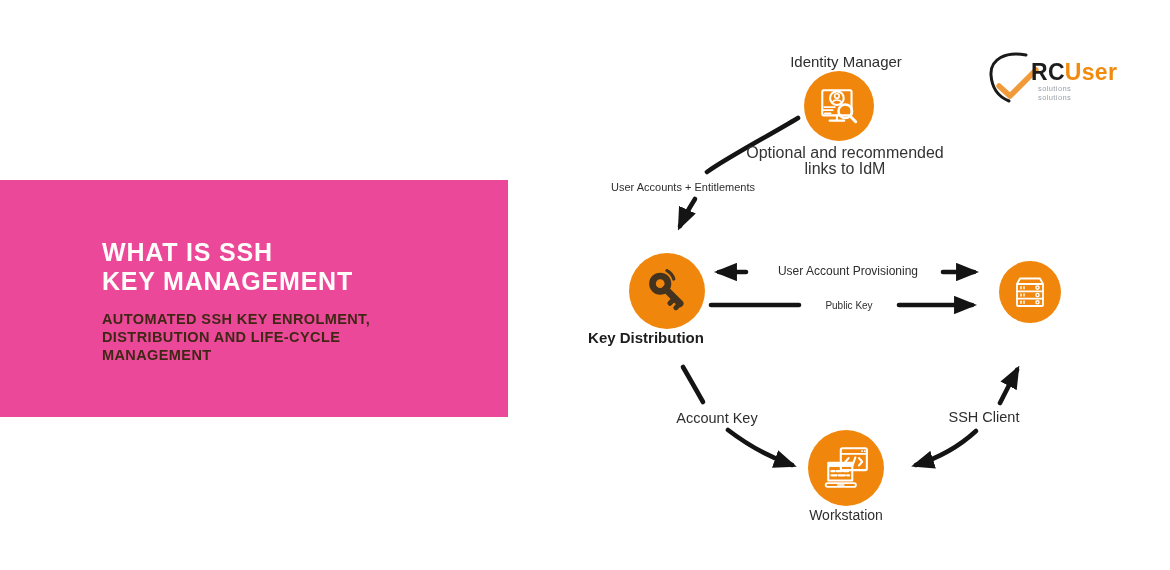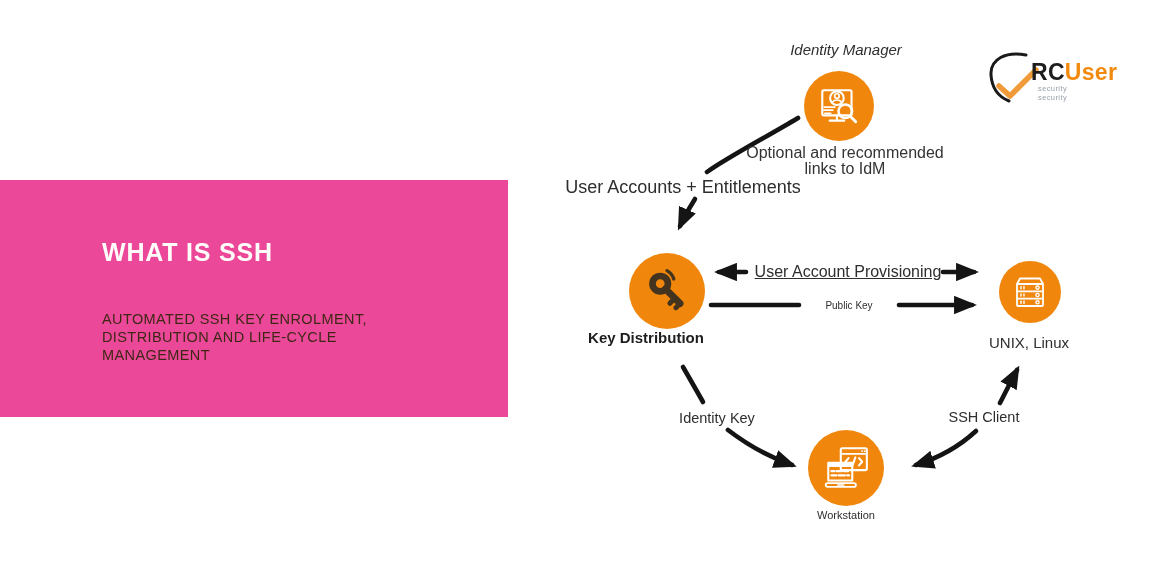--- a/index.html
+++ b/index.html
@@ -1,39 +1,39 @@
 <!DOCTYPE html>
 <html><head>
 <meta charset="utf-8">
 <style>
   * { margin:0; padding:0; box-sizing:border-box; }
   html,body { width:1170px; height:570px; background:#ffffff; font-family:"Liberation Sans", sans-serif; }
   #canvas { position:relative; width:1170px; height:570px; background:#ffffff; overflow:hidden; }
   #orange-panel { position:absolute; left:0; top:180px; width:508px; height:237px; background:#ec4899; }
   .panel-title { position:absolute; left:102px; top:58px; color:#FFFDFA; font-size:25px; font-weight:bold; letter-spacing:0.8px; line-height:29px; }
-  .panel-subtitle { position:absolute; left:102px; top:130px; color:#3E2815; font-size:14.5px; font-weight:normal; letter-spacing:0.4px; line-height:18px; }
+  .panel-subtitle { position:absolute; left:102px; top:130px; color:#3E2815; font-size:14.5px; font-weight:bold; letter-spacing:0.4px; line-height:18px; }
 
   
   .node-circle { position:absolute; border-radius:50%; background:#F0870C; display:flex; align-items:center; justify-content:center; }
   #idm-circle  { left:804px; top:71px;  width:70px; height:70px; }
   #kdm-circle  { left:629px; top:253px; width:76px; height:76px; }
   #unix-circle { left:999px; top:261px; width:62px; height:62px; }
   #ws-circle   { left:808px; top:430px; width:76px; height:76px; }
 
   .dlabel { position:absolute; color:#2e2e2e; font-size:15px; text-align:center; line-height:17px; }
-  #idm-label   { left:746px; top:41px;  width:200px;font-style:italic; }
+  #idm-label   { left:746px; top:53px;  width:200px; }
   #idm-note    { left:740px; top:145px; width:210px; font-size:16px; line-height:16px; color:#333; }
-  #ua-label    { left:563px; top:179px; width:240px; font-size:18px; }
+  #ua-label    { left:563px; top:179px; width:240px; font-size:11px; }
   #kdm-label   { left:546px; top:328px; width:200px; font-weight:bold; color:#1d1d1d; line-height:19px; }
-  #uap-label   { left:748px; top:263px; width:200px; font-size:16px;text-decoration:underline; }
+  #uap-label   { left:748px; top:263px; width:200px; font-size:12px; }
   #pk-label    { left:769px; top:297px; width:160px; font-size:10px; }
   #unix-label  { left:949px; top:334px; width:160px; }
   #privk-label { left:647px; top:410px; width:140px; font-size:14.5px; }
   #sshc-label  { left:914px; top:409px; width:140px; font-size:14.5px; }
-  #ws-label    { left:766px; top:507px; width:160px; font-size:11px; }
+  #ws-label    { left:766px; top:507px; width:160px; font-size:14px; }
 
   #arrow-layer { position:absolute; left:0; top:0; width:1170px; height:570px; pointer-events:none; }
 
   
   #logo { position:absolute; left:980px; top:50px; width:118px; height:58px; }
   #logo svg { position:absolute; left:0; top:0; }
   .logo-text { position:absolute; left:24px; top:9px; font-size:23px; font-weight:800; letter-spacing:0.3px; display:flex; }
   .logo-rc { color:#1d1d1d;margin-left:27px; }
   .logo-devs { color:#F28A0D; }
   .logo-tagline { position:absolute; left:58px; top:34px; font-size:7.5px; color:#9aa2ab; letter-spacing:0.4px; }
@@ -41,20 +41,21 @@
   .icon-svg { display:block; }
 </style>
 </head>
 <body>
 
 <div id="canvas">
 
   <div id="orange-panel">
     <div class="panel-title">
       <div>WHAT IS SSH</div>
+      <div>KEY MANAGEMENT</div>
     </div>
     <div class="panel-subtitle">
       <div>AUTOMATED SSH KEY ENROLMENT,</div>
       <div>DISTRIBUTION AND LIFE-CYCLE</div>
       <div>MANAGEMENT</div>
     </div>
   </div>
 
   <svg id="arrow-layer" viewBox="0 0 1170 570">
     <defs>
@@ -132,23 +133,22 @@
       <g stroke-width="1.4">
         <line x1="11" y1="14.6" x2="11" y2="16.8"></line>
           <line x1="14" y1="14.6" x2="14" y2="16.8"></line>
         <line x1="11" y1="21.9" x2="11" y2="24.1"></line>
           <line x1="14" y1="21.9" x2="14" y2="24.1"></line>
         <line x1="11" y1="29.2" x2="11" y2="31.4"></line>
           <line x1="14" y1="29.2" x2="14" y2="31.4"></line>
       </g>
     </svg>
   </div>
-  <div class="dlabel" id="unix-label">UNIX, Linux</div>
 
-  <div class="dlabel" id="privk-label">Identity Key</div>
+  <div class="dlabel" id="privk-label">Account Key</div>
   <div class="dlabel" id="sshc-label">SSH Client</div>
 
   <div class="node-circle" id="ws-circle">
     <svg class="icon-svg" width="50" height="50" viewBox="0 0 48 48" fill="none" stroke="#ffffff" stroke-width="2" stroke-linecap="round" stroke-linejoin="round">
       <rect x="19" y="5" width="25" height="21" rx="1.5"></rect>
       <line x1="19" y1="10.5" x2="44" y2="10.5" stroke-width="1.6"></line>
       <circle cx="39.5" cy="7.8" r="0.9" fill="#ffffff" stroke="none"></circle>
       <circle cx="42" cy="7.8" r="0.9" fill="#ffffff" stroke="none"></circle>
       <path d="M26.5,14.5 L23.5,18 L26.5,21.5"></path>
       <path d="M36.5,14.5 L39.5,18 L36.5,21.5"></path>
@@ -171,16 +171,16 @@
 
   <div id="logo">
     <svg width="118" height="58" viewBox="0 0 118 58" fill="none">
       <path d="M 46,5 C 26,1 10,9 11,25 C 12,40 19,47 29,51" stroke="#1a1a1a" stroke-width="3" stroke-linecap="round"></path>
       <path d="M 19,36 L 30,46 L 56,20" stroke="#F09A3A" stroke-width="5.5" stroke-linecap="round" stroke-linejoin="round"></path>
     </svg>
     <div class="logo-text">
       <span class="logo-rc">RC</span>
       <span class="logo-devs">User</span>
     </div>
-    <div class="logo-tagline">security security</div>
+    <div class="logo-tagline">solutions solutions</div>
   </div>
 
 </div>
 
 </body></html>

